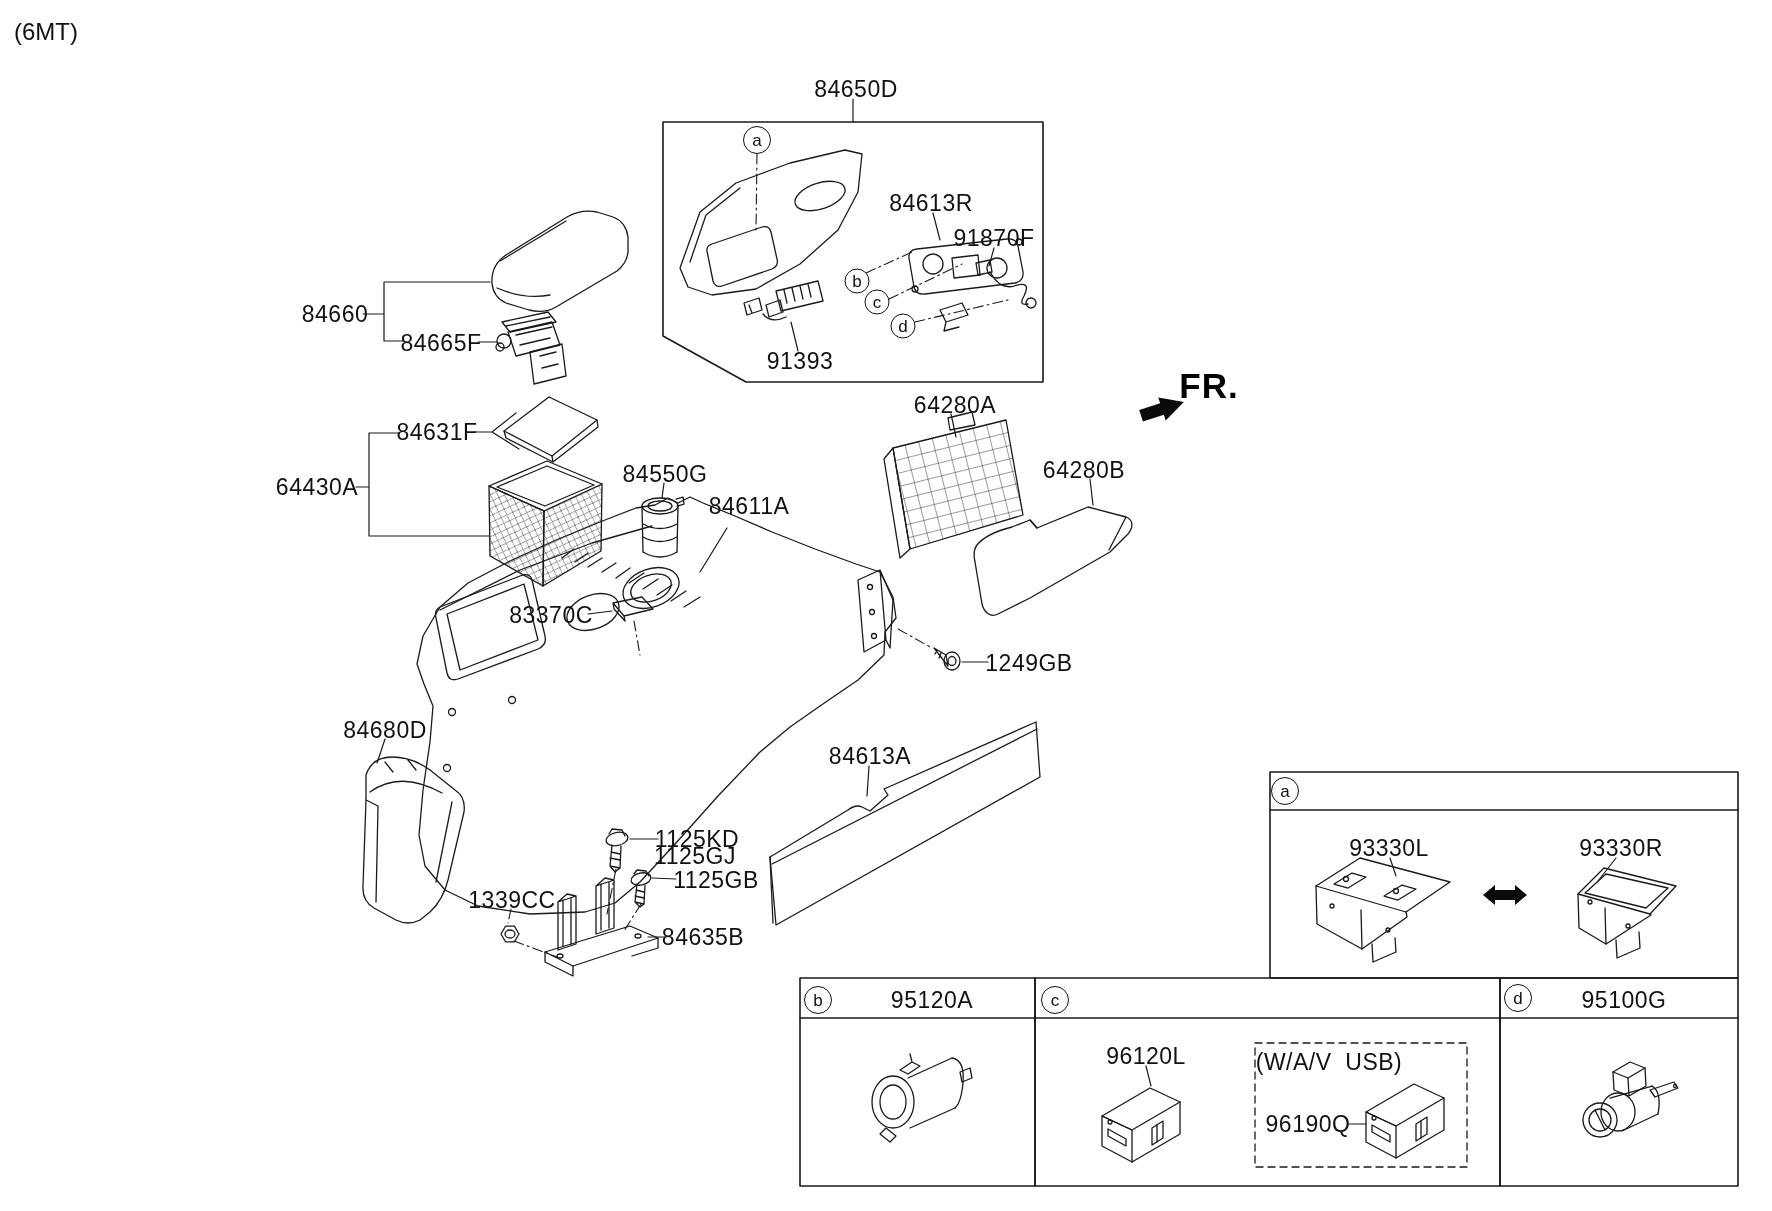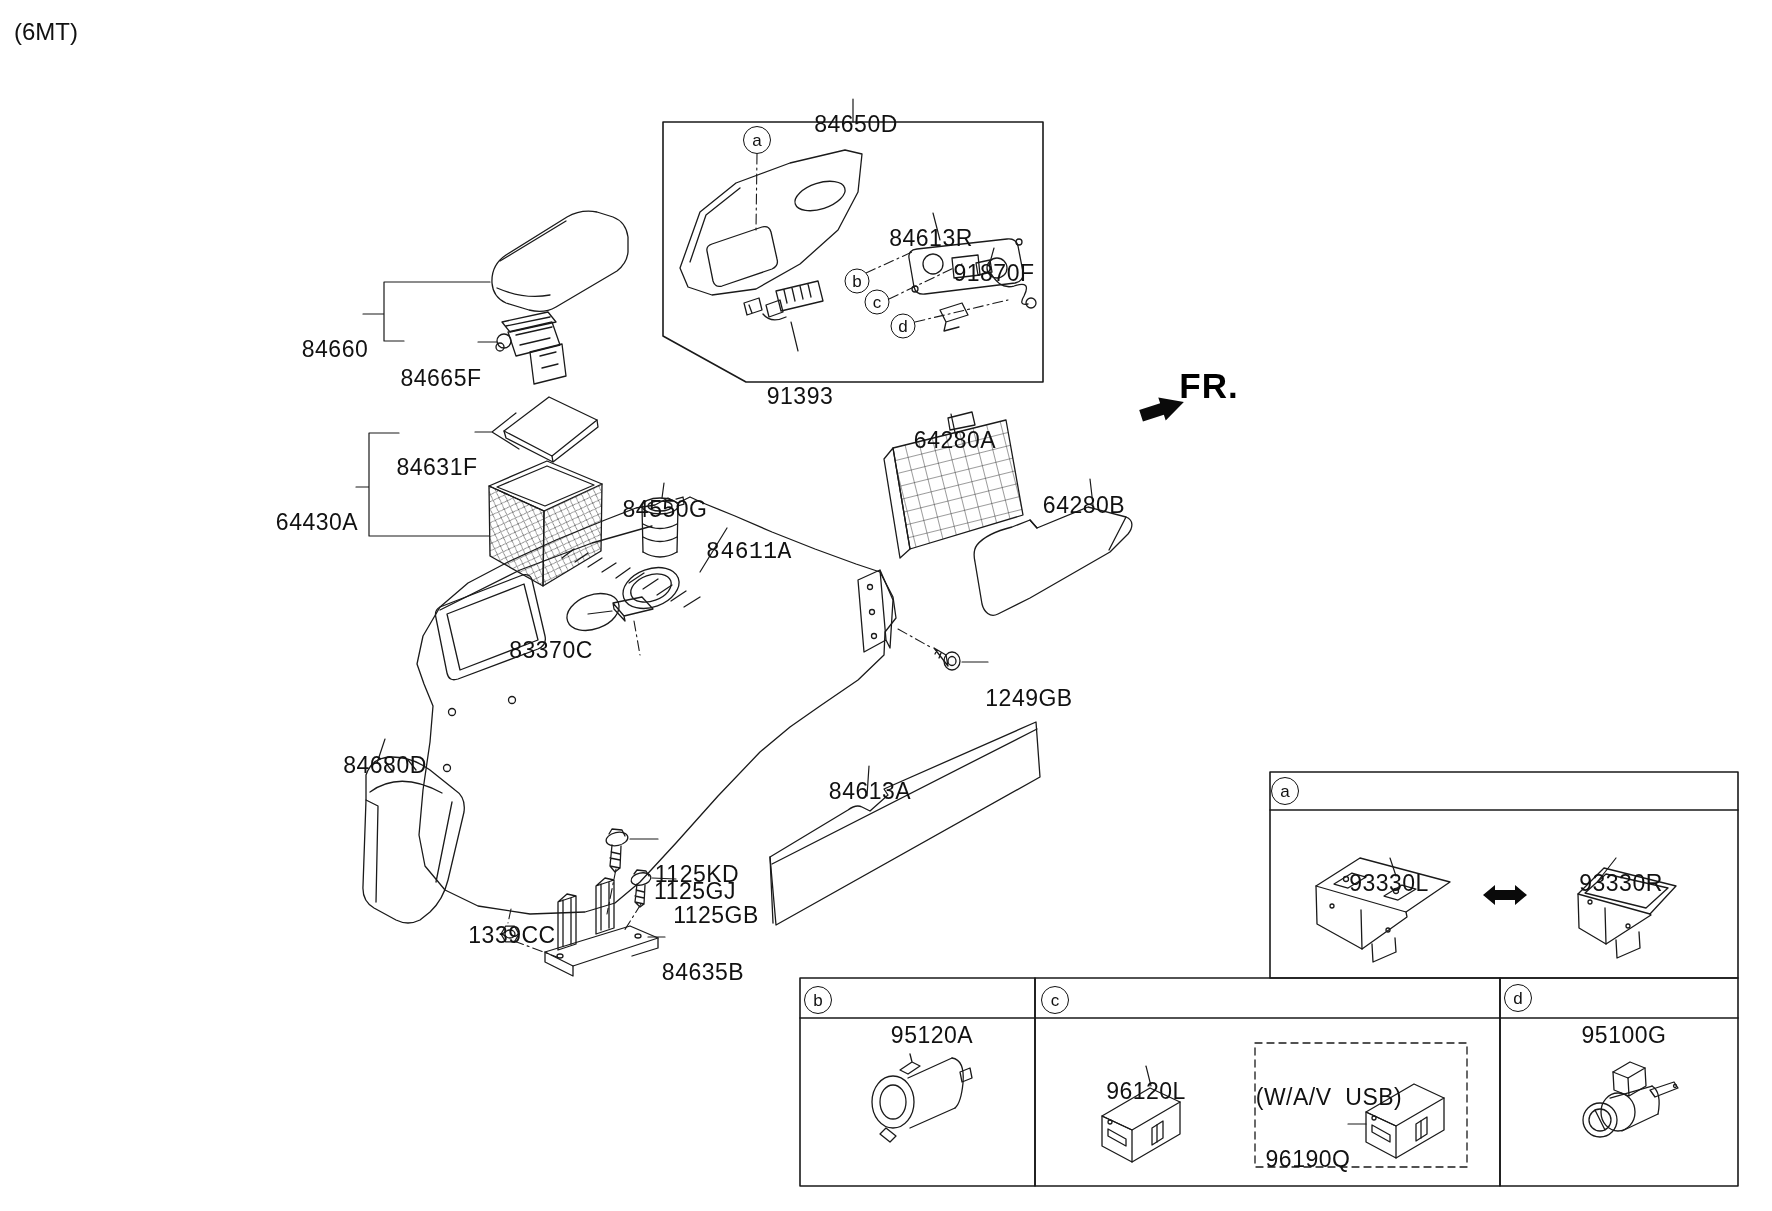--- a/index.html
+++ b/index.html
@@ -1,20 +1,20 @@
 <!DOCTYPE html>
 <html><head>
 <meta charset="utf-8">
 <style>
   html,body{margin:0;padding:0;background:#ffffff;}
   #stage{position:relative;width:1772px;height:1211px;background:#ffffff;overflow:hidden;
          font-family:"Liberation Sans", sans-serif;color:#111;}
   #stage svg{position:absolute;left:0;top:0;}
   .lbl{position:absolute;transform:translate(-50%,-50%);font-size:23px;line-height:1;
-       white-space:pre;letter-spacing:0.5px;color:#111;margin-top:35px;}
+       white-space:pre;letter-spacing:0.5px;color:#111;}
   .corner-note{position:absolute;left:14px;top:18px;font-size:24px;color:#111;white-space:pre;}
   .fr{position:absolute;transform:translate(-50%,-50%);font-size:35px;font-weight:bold;
       letter-spacing:1px;color:#000;}
   .callout{position:absolute;width:26px;height:26px;border:1.6px solid #111;border-radius:50%;
            transform:translate(-50%,-50%);display:flex;align-items:center;justify-content:center;
            font-size:17px;line-height:1;background:#fff;}
 </style>
 </head>
 <body>
 
@@ -305,21 +305,21 @@
 <div class="lbl" style="left:856px;top:89px;">84650D</div>
 <div class="lbl" style="left:931px;top:203px;">84613R</div>
 <div class="lbl" style="left:994px;top:238px;">91870F</div>
 <div class="lbl" style="left:800px;top:361px;">91393</div>
 <div class="lbl" style="left:335px;top:314px;">84660</div>
 <div class="lbl" style="left:441px;top:343px;">84665F</div>
 <div class="lbl" style="left:437px;top:432px;">84631F</div>
 <div class="lbl" style="left:317px;top:487px;text-align:right;">64430A</div>
 <div class="lbl" style="left:665px;top:474px;">84550G</div>
 <div class="lbl" style="left:551px;top:615px;">83370C</div>
-<div class="lbl" style="left:749px;top:517px;font-family:Liberation Mono, monospace;">84611A</div>
+<div class="lbl" style="left:749px;top:506px;">84611A</div>
 <div class="lbl" style="left:955px;top:405px;">64280A</div>
 <div class="lbl" style="left:1084px;top:470px;">64280B</div>
 <div class="lbl" style="left:1029px;top:663px;">1249GB</div>
 <div class="lbl" style="left:870px;top:756px;">84613A</div>
 <div class="lbl" style="left:385px;top:730px;">84680D</div>
 <div class="lbl" style="left:697px;top:839px;">1125KD</div>
 <div class="lbl" style="left:695px;top:856px;">1125GJ</div>
 <div class="lbl" style="left:716px;top:880px;">1125GB</div>
 <div class="lbl" style="left:512px;top:900px;text-align:center;">1339CC</div>
 <div class="lbl" style="left:703px;top:937px;">84635B</div>

